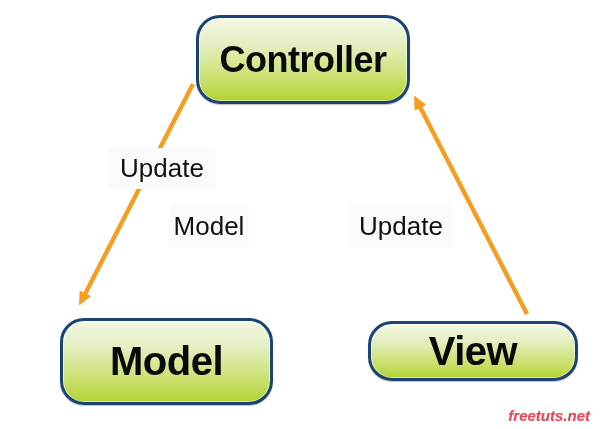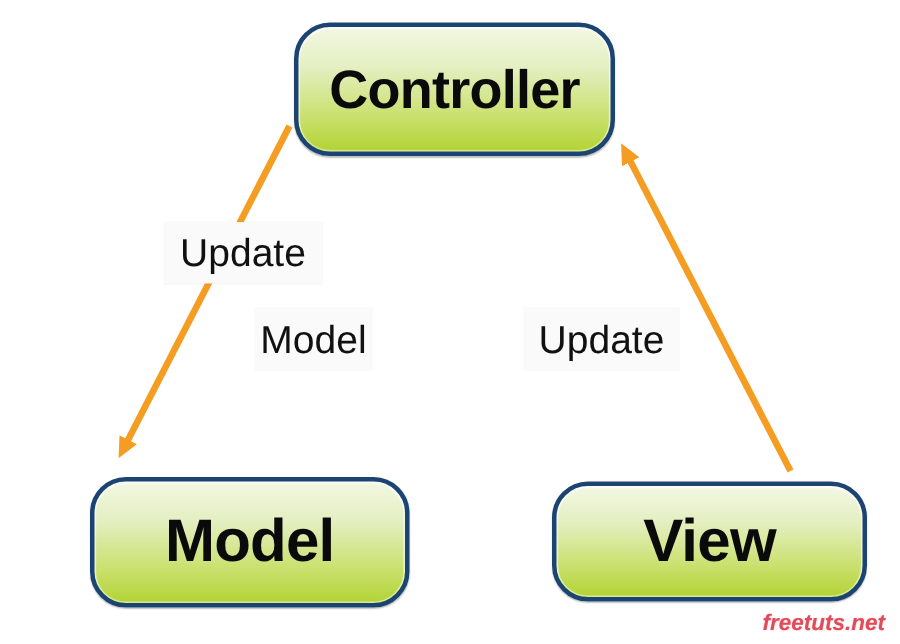--- a/index.html
+++ b/index.html
@@ -29,21 +29,21 @@
     box-shadow: inset 0 1px 2px rgba(255,255,255,0.9), inset 0 0 0 1px rgba(255,255,255,0.45), 0 1px 1px rgba(0,0,0,0.25);
     display: flex;
     align-items: center;
     justify-content: center;
     color: #0a0a0a;
     font-weight: bold;
     letter-spacing: -0.5px;
   }
   .node-controller { left: 196px; top: 15px;  width: 214px; height: 89px; font-size: 36px; }
   .node-model      { left: 22px;  top: 318px; width: 213px; height: 87px; font-size: 40px; margin-left: 38px; }
-  .node-view       { left: 368px; top: 321px; width: 210px; height: 80px; font-size: 40px; }
+  .node-view       { left: 368px; top: 321px; width: 210px; height: 60px; font-size: 40px; }
   .edge-label {
     position: absolute;
     z-index: 3;
     box-sizing: border-box;
     background: #fafafa;
     box-shadow: 0 0 1px rgba(0,0,0,0.08);
     display: flex;
     align-items: center;
     justify-content: center;
     color: #111111;

